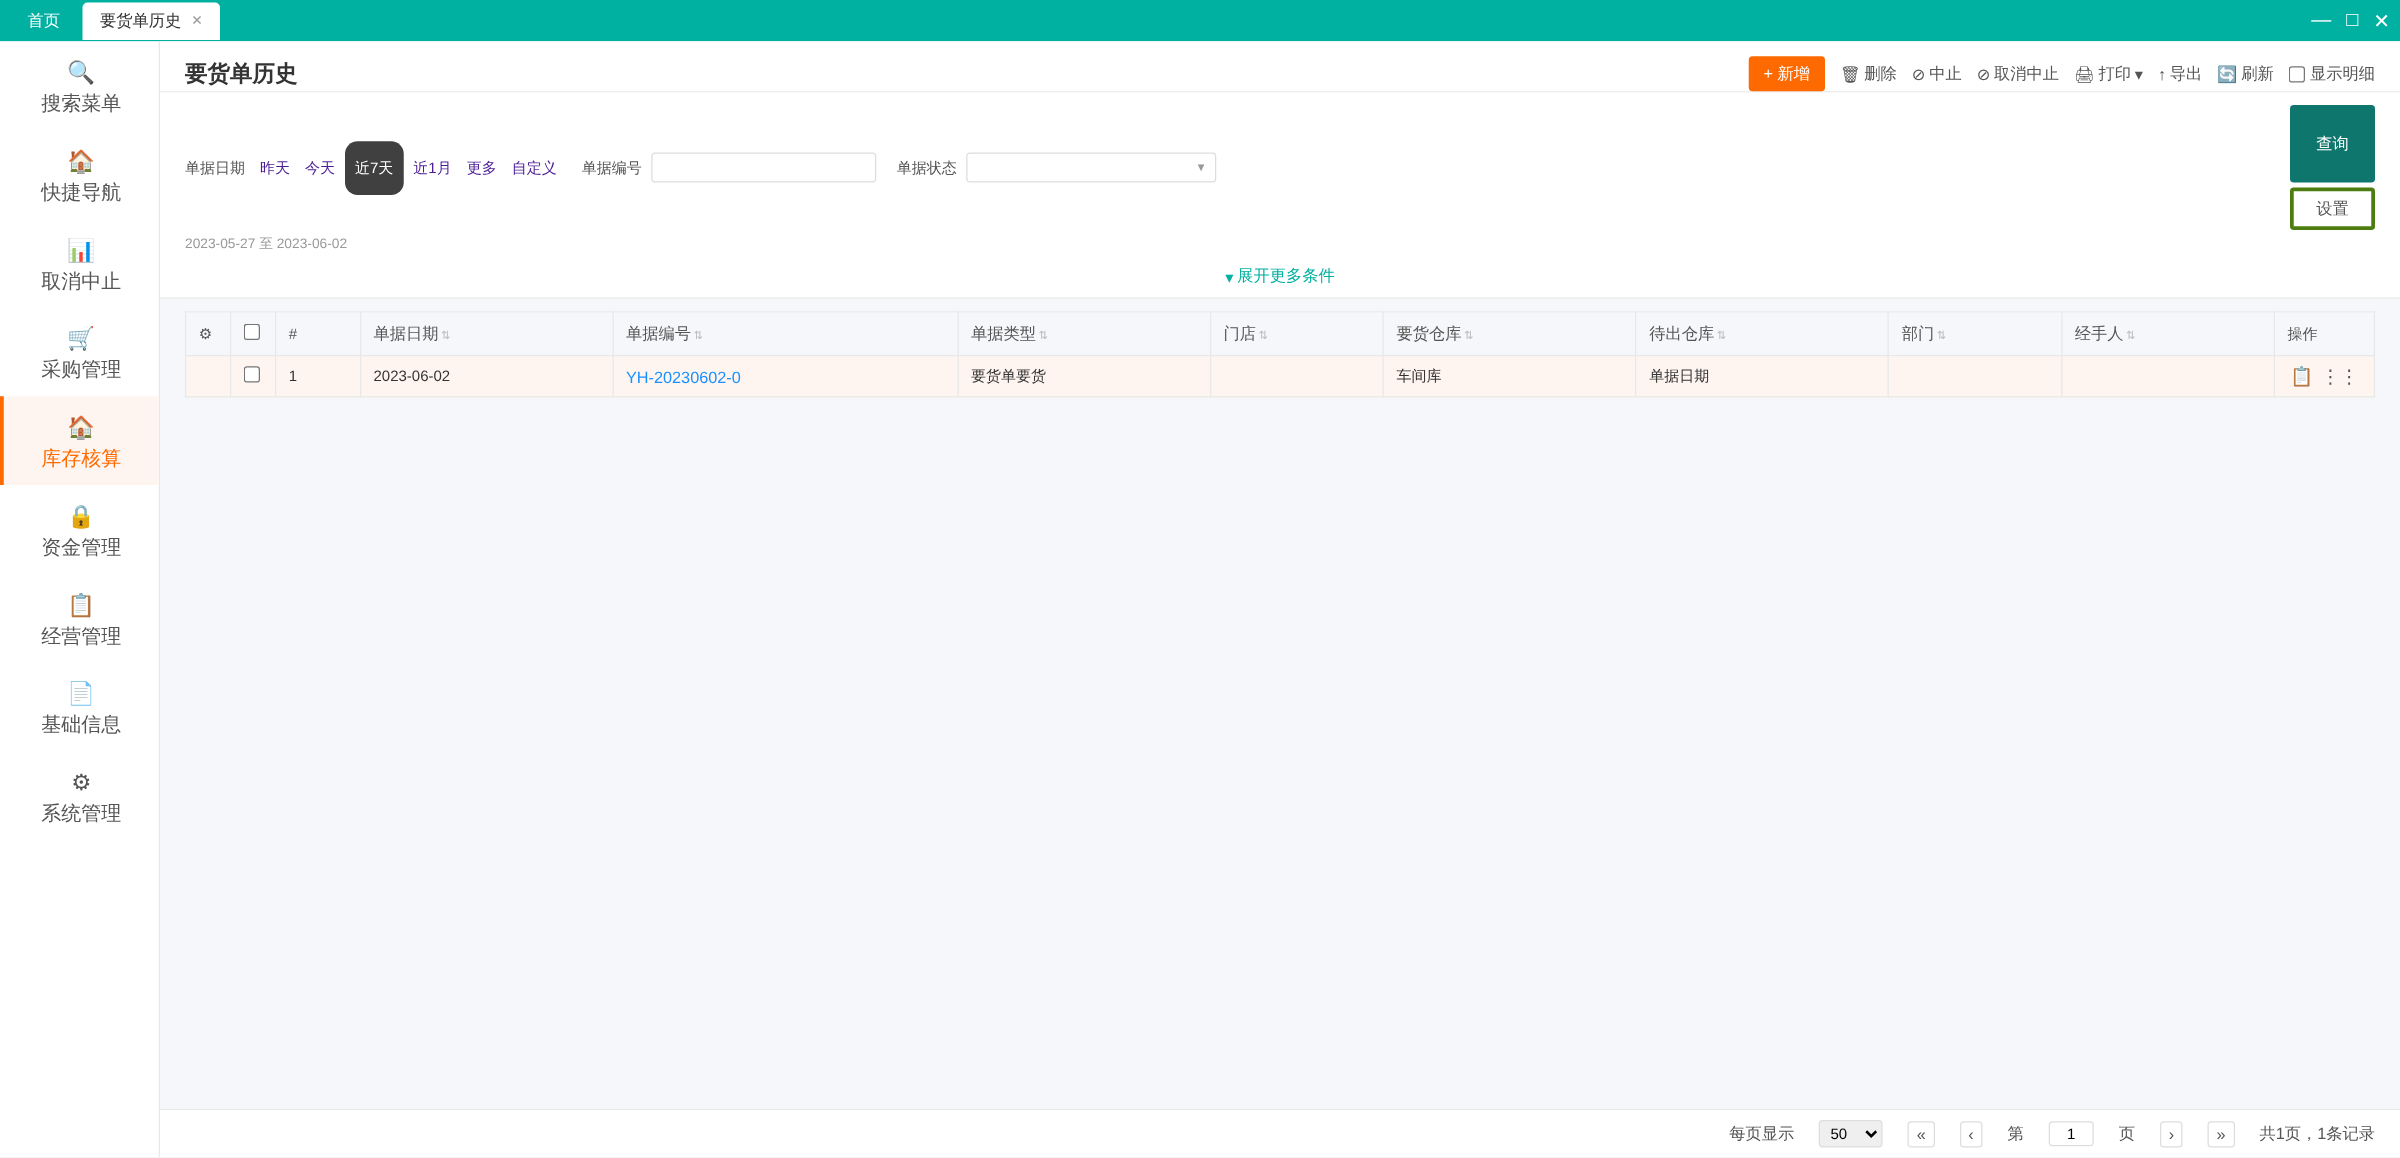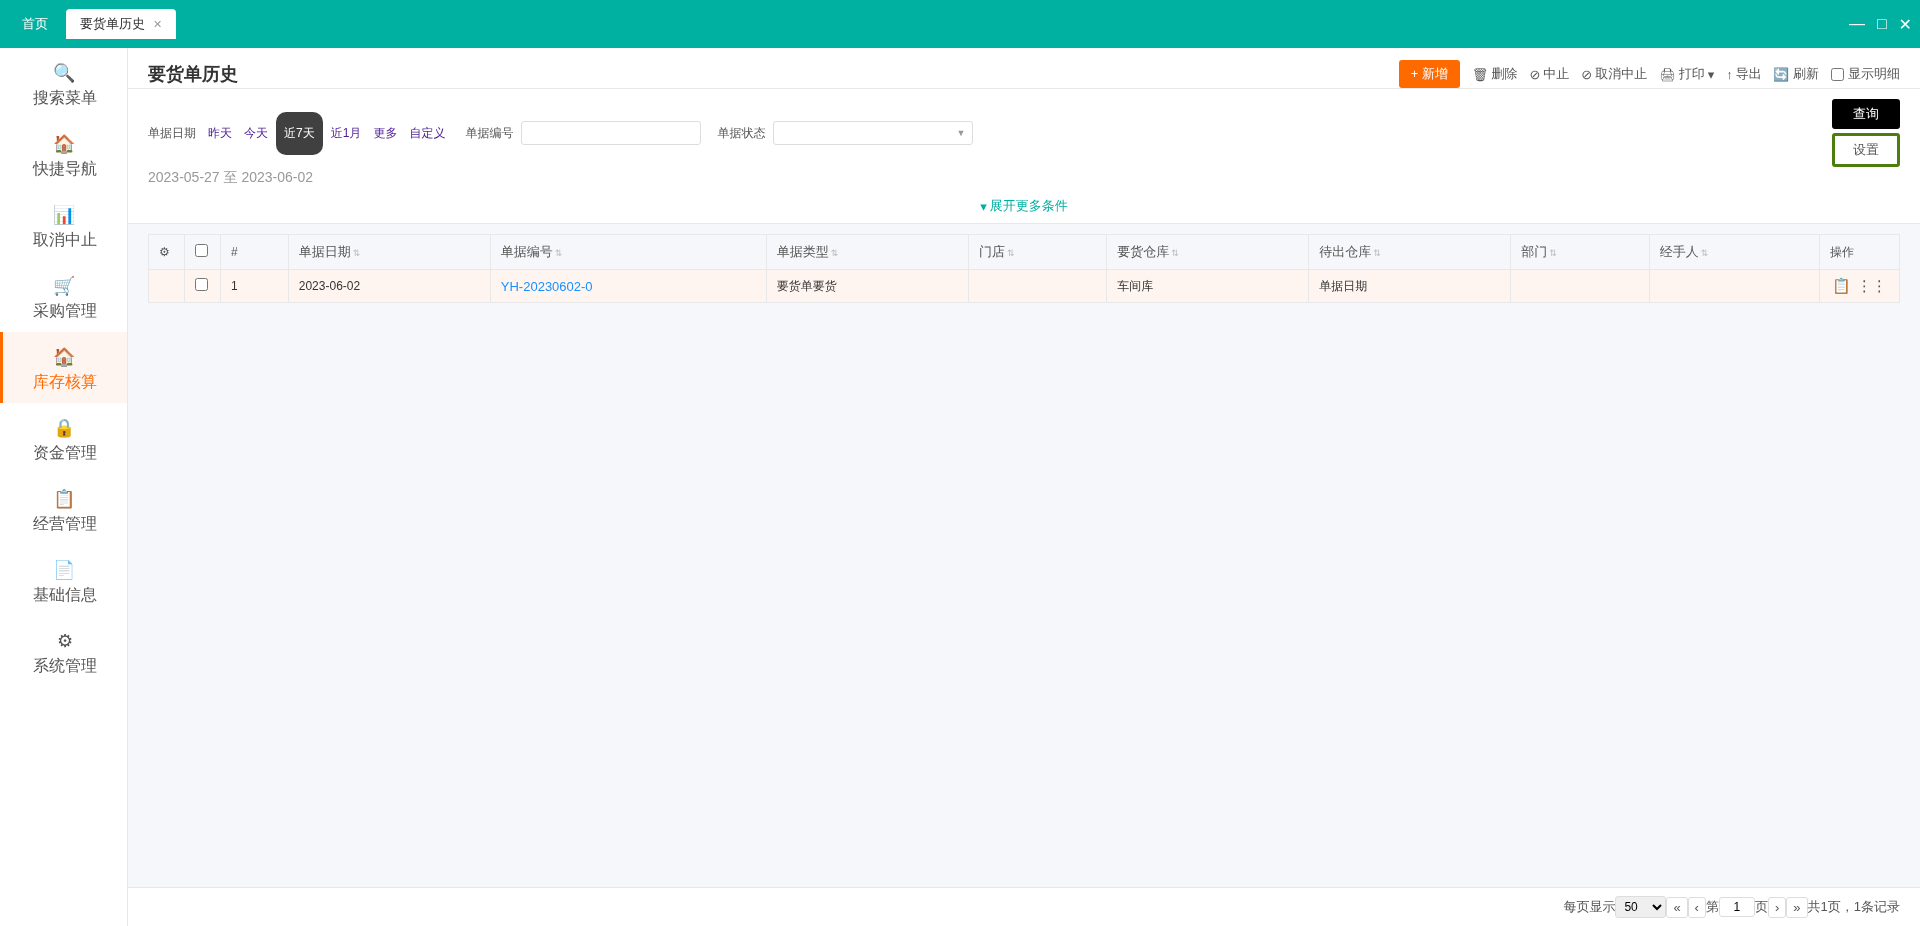--- a/index.html
+++ b/index.html
@@ -1,21 +1,21 @@
 <!DOCTYPE html>
 <html><head>
   <meta charset="utf-8">
   <style>
     * { box-sizing: border-box; margin: 0; padding: 0; font-family: 'Microsoft YaHei', Arial, sans-serif; font-size: 13px; }
     body { background: #f0f2f5; display: flex; flex-direction: column; height: 926px; overflow: hidden; }
 
     
     .top-bar {
       background: #00b0a0;
-      height: 48px;
+      height: 33px;
       display: flex;
       align-items: center;
       padding: 0 8px;
       flex-shrink: 0;
     }
     .top-bar-tabs {
       display: flex;
       align-items: center;
       gap: 4px;
     }
@@ -182,21 +182,21 @@
       cursor: pointer;
       padding: 1px 4px;
     }
     .date-shortcut.active {
       background: #404040;
       color: #fff;
       border-radius: 10px;
       padding: 13px 8px;
     }
     .date-range-text {
-      font-size: 14px;
+      font-size: 11px;
       color: #999;
     }
     .filter-input {
       border: 1px solid #ddd;
       border-radius: 3px;
       padding: 4px 8px;
       font-size: 12px;
       width: 180px;
       outline: none;
     }
@@ -232,25 +232,25 @@
       cursor: pointer;
       font-size: 12px;
       margin-top: 6px;
     }
     .action-buttons {
       display: flex;
       flex-direction: column;
       gap: 4px;
     }
     .query-btn {
-      background: #000000;
+      background: #0f766e;
       color: #fff;
       border: none;
       border-radius: 3px;
-      padding: 6px 18px;
+      padding: 22px 18px;
       cursor: pointer;
       font-size: 13px;
     }
     .settings-btn {
       background: #fff;
       color: #555;
       border: 3px solid #4d7c0f;
       border-radius: 3px;
       padding: 5px 18px;
       cursor: pointer;
@@ -316,21 +316,21 @@
       align-items: center;
       flex-shrink: 0;
     }
     .pagination-bar {
       background: #fff;
       border-top: 1px solid #e8e8e8;
       padding: 8px 20px;
       display: flex;
       align-items: center;
       justify-content: flex-end;
-      gap: 0;
+      gap: 20px;
       font-size: 12px;
       color: #555;
       flex-shrink: 0;
     }
     .page-size-select {
       border: 1px solid #ddd;
       border-radius: 3px;
       padding: 2px 4px;
       font-size: 12px;
     }

